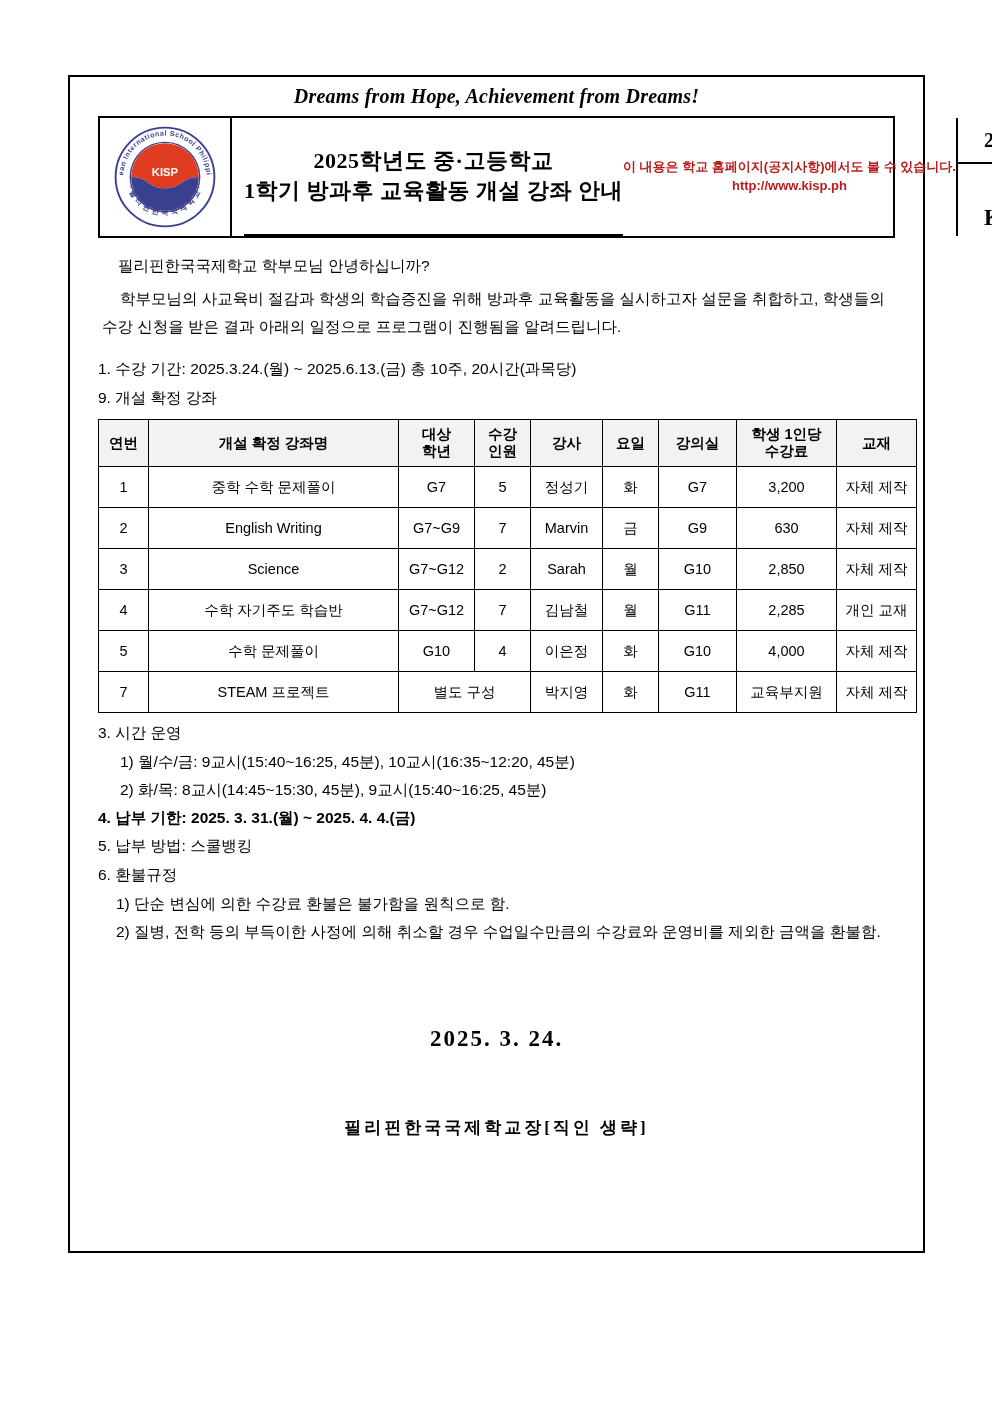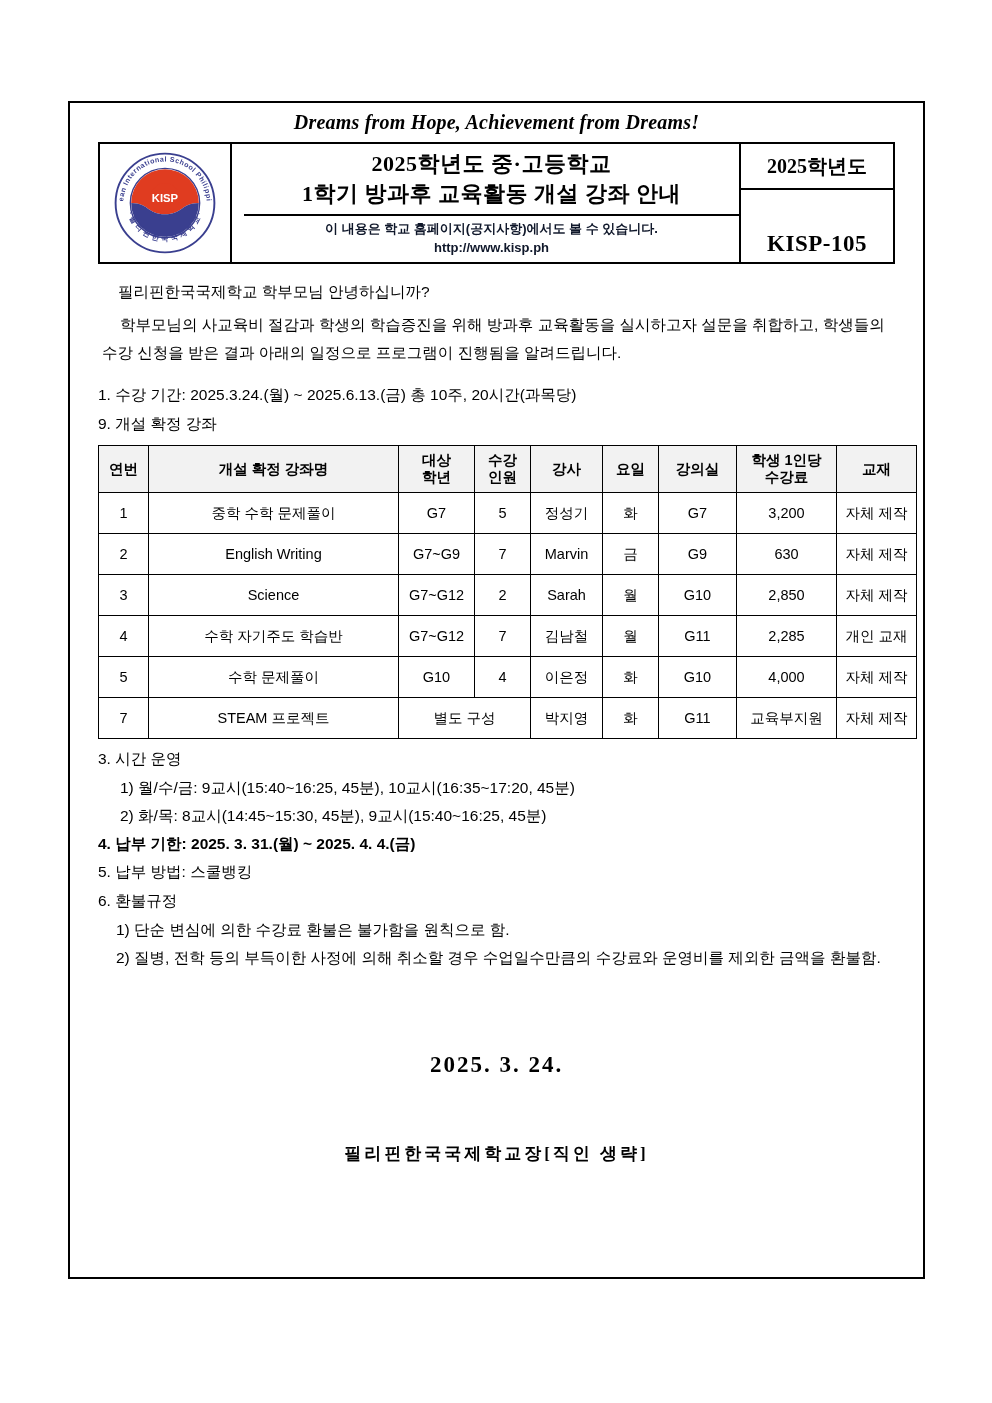--- a/index.html
+++ b/index.html
@@ -13,21 +13,21 @@
     font-family: "Liberation Sans", "DejaVu Sans", sans-serif;
     color: #000000;
     position: relative;
     overflow: hidden;
   }
 
   
   .page-frame {
     position: absolute;
     left: 68px;
-    top: 101px;
+    top: 75px;
     width: 857px;
     height: 1178px;
     border: 2px solid #000000;
     box-sizing: border-box;
   }
   .page-inner {
     position: absolute;
     left: 0;
     top: 0;
     width: 100%;
@@ -62,21 +62,20 @@
     border-right: 2px solid #000000;
     display: flex;
     align-items: center;
     justify-content: center;
     box-sizing: border-box;
   }
   .hb-center {
     flex: 1 1 auto;
     border-right: 2px solid #000000;
     display: flex;
-    flex-direction: column;
     box-sizing: border-box;
     padding-left: 12px;
   }
   .hb-title {
     flex: 0 0 70px;
     border-bottom: 2px solid #000000;
     display: flex;
     flex-direction: column;
     align-items: center;
     justify-content: center;
@@ -86,21 +85,21 @@
     line-height: 1.35;
     letter-spacing: 0.5px;
     white-space: nowrap;
   }
   .hb-note {
     flex: 1 1 auto;
     display: flex;
     flex-direction: column;
     align-items: center;
     justify-content: center;
-    color: #0f172a;
+    color: #b91c1c;
     font-weight: bold;
     font-size: 13px;
     line-height: 1.45;
     white-space: nowrap;
   }
   .hb-right {
     width: 152px;
     flex: 0 0 152px;
     display: flex;
     flex-direction: column;
@@ -387,21 +386,21 @@
             <td>박지영</td>
             <td>화</td>
             <td>G11</td>
             <td>교육부지원</td>
             <td>자체 제작</td>
           </tr>
         </tbody>
       </table>
 
       <p class="list-item">3. 시간 운영</p>
-      <p class="sub-item">1) 월/수/금: 9교시(15:40~16:25, 45분), 10교시(16:35~17:20, 45분)</p>
+      <p class="sub-item">1) 월/수/금: 9교시(15:40~16:25, 45분), 10교시(16:35~12:20, 45분)</p>
       <p class="sub-item">2) 화/목: 8교시(14:45~15:30, 45분), 9교시(15:40~16:25, 45분)</p>
 
       <p class="list-item bold">4. 납부 기한: 2025. 3. 31.(월) ~ 2025. 4. 4.(금)</p>
       <p class="list-item">5. 납부 방법: 스쿨뱅킹</p>
       <p class="list-item">6. 환불규정</p>
       <p class="sub-item-wrap">1) 단순 변심에 의한 수강료 환불은 불가함을 원칙으로 함.</p>
       <p class="sub-item-wrap">2) 질병, 전학 등의 부득이한 사정에 의해 취소할 경우 수업일수만큼의 수강료와 운영비를 제외한 금액을 환불함.</p>
 
       <div class="sig-date">2025. 3. 24.</div>
       <div class="sig-name">필리핀한국국제학교장[직인 생략]</div>

